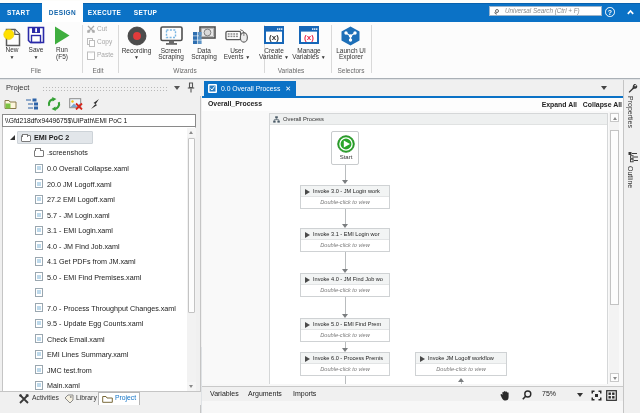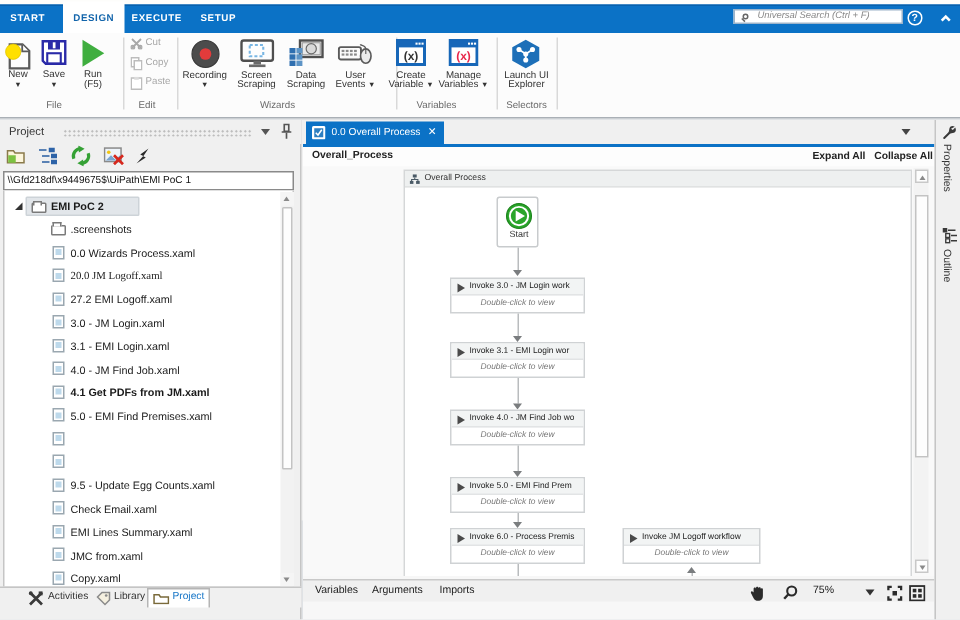--- a/index.html
+++ b/index.html
@@ -262,47 +262,48 @@
     </div>
     <div class="abs" id="lp-path">\\Gfd218df\x9449675$\UiPath\EMI PoC 1</div>
     <div class="abs" id="lp-tree">
       <div class="abs" style="left:14px;top:4px;width:76px;height:13px;background:#e2e6ea;border:1px solid #cdd3d8;border-radius:1px;"></div>
       <div class="abs" style="left:7px;top:8px;width:0;height:0;border-bottom:5.5px solid #333;border-left:5.5px solid transparent;"></div>
       <div class="tfold" style="left:18px;top:8px;"></div>
       <div class="ti" style="left:31px;top:6px;font-weight:bold;">EMI PoC 2</div>
       <div class="tfold" style="left:31px;top:22.5px;"></div>
       <div class="ti" style="left:44px;top:20.5px;">.screenshots</div>
       <div class="ticon" style="left:32px;top:36.5px;"></div>
-      <div class="ti" style="left:44px;top:37.0px;">0.0 Wizards Process.xaml</div>
+      <div class="ti" style="left:44px;top:37.0px;">0.0 Overall Collapse.xaml</div>
       <div class="ticon" style="left:32px;top:52.0px;"></div>
-      <div class="ti" style="left:44px;top:52.5px;font-family:Liberation Serif, serif;">20.0 JM Logoff.xaml</div>
+      <div class="ti" style="left:44px;top:52.5px;">20.0 JM Logoff.xaml</div>
       <div class="ticon" style="left:32px;top:67.5px;"></div>
       <div class="ti" style="left:44px;top:68.0px;">27.2 EMI Logoff.xaml</div>
       <div class="ticon" style="left:32px;top:83.0px;"></div>
-      <div class="ti" style="left:44px;top:83.5px;">3.0 - JM Login.xaml</div>
+      <div class="ti" style="left:44px;top:83.5px;">5.7 - JM Login.xaml</div>
       <div class="ticon" style="left:32px;top:98.5px;"></div>
       <div class="ti" style="left:44px;top:99.0px;">3.1 - EMI Login.xaml</div>
       <div class="ticon" style="left:32px;top:114.0px;"></div>
       <div class="ti" style="left:44px;top:114.5px;">4.0 - JM Find Job.xaml</div>
       <div class="ticon" style="left:32px;top:129.5px;"></div>
-      <div class="ti" style="left:44px;top:130.0px;font-weight:bold;">4.1 Get PDFs from JM.xaml</div>
+      <div class="ti" style="left:44px;top:130.0px;">4.1 Get PDFs from JM.xaml</div>
       <div class="ticon" style="left:32px;top:145.0px;"></div>
       <div class="ti" style="left:44px;top:145.5px;">5.0 - EMI Find Premises.xaml</div>
       <div class="ticon" style="left:32px;top:160.5px;"></div>
       <div class="ticon" style="left:32px;top:176.0px;"></div>
+      <div class="ti" style="left:44px;top:176.5px;">7.0 - Process Throughput Changes.xaml</div>
       <div class="ticon" style="left:32px;top:191.5px;"></div>
       <div class="ti" style="left:44px;top:192.0px;">9.5 - Update Egg Counts.xaml</div>
       <div class="ticon" style="left:32px;top:207.0px;"></div>
       <div class="ti" style="left:44px;top:207.5px;">Check Email.xaml</div>
       <div class="ticon" style="left:32px;top:222.5px;"></div>
       <div class="ti" style="left:44px;top:223.0px;">EMI Lines Summary.xaml</div>
       <div class="ticon" style="left:32px;top:238.0px;"></div>
-      <div class="ti" style="left:44px;top:238.5px;">JMC from.xaml</div>
+      <div class="ti" style="left:44px;top:238.5px;">JMC test.from</div>
       <div class="ticon" style="left:32px;top:253.5px;"></div>
-      <div class="ti" style="left:44px;top:254.0px;">Copy.xaml</div>
+      <div class="ti" style="left:44px;top:254.0px;">Main.xaml</div>
     </div>
     <div class="abs" id="lp-sb">
       <div class="abs" style="left:0;top:0;width:9px;height:9px;background:#f5f5f5;">
           <div class="abs" style="left:2px;top:3px;width:0;height:0;border-left:2.5px solid transparent;border-right:2.5px solid transparent;border-bottom:3px solid #8a8a8a;"></div>
         </div>
       <div class="abs" style="left:1px;top:10px;width:7px;height:175px;background:#fdfdfd;border:1px solid #c3c3c3;border-radius:1px;"></div>
       <div class="abs" style="left:0;top:254px;width:9px;height:9px;background:#f5f5f5;">
           <div class="abs" style="left:2px;top:3px;width:0;height:0;border-left:2.5px solid transparent;border-right:2.5px solid transparent;border-top:3px solid #8a8a8a;"></div>
         </div>
     </div>

